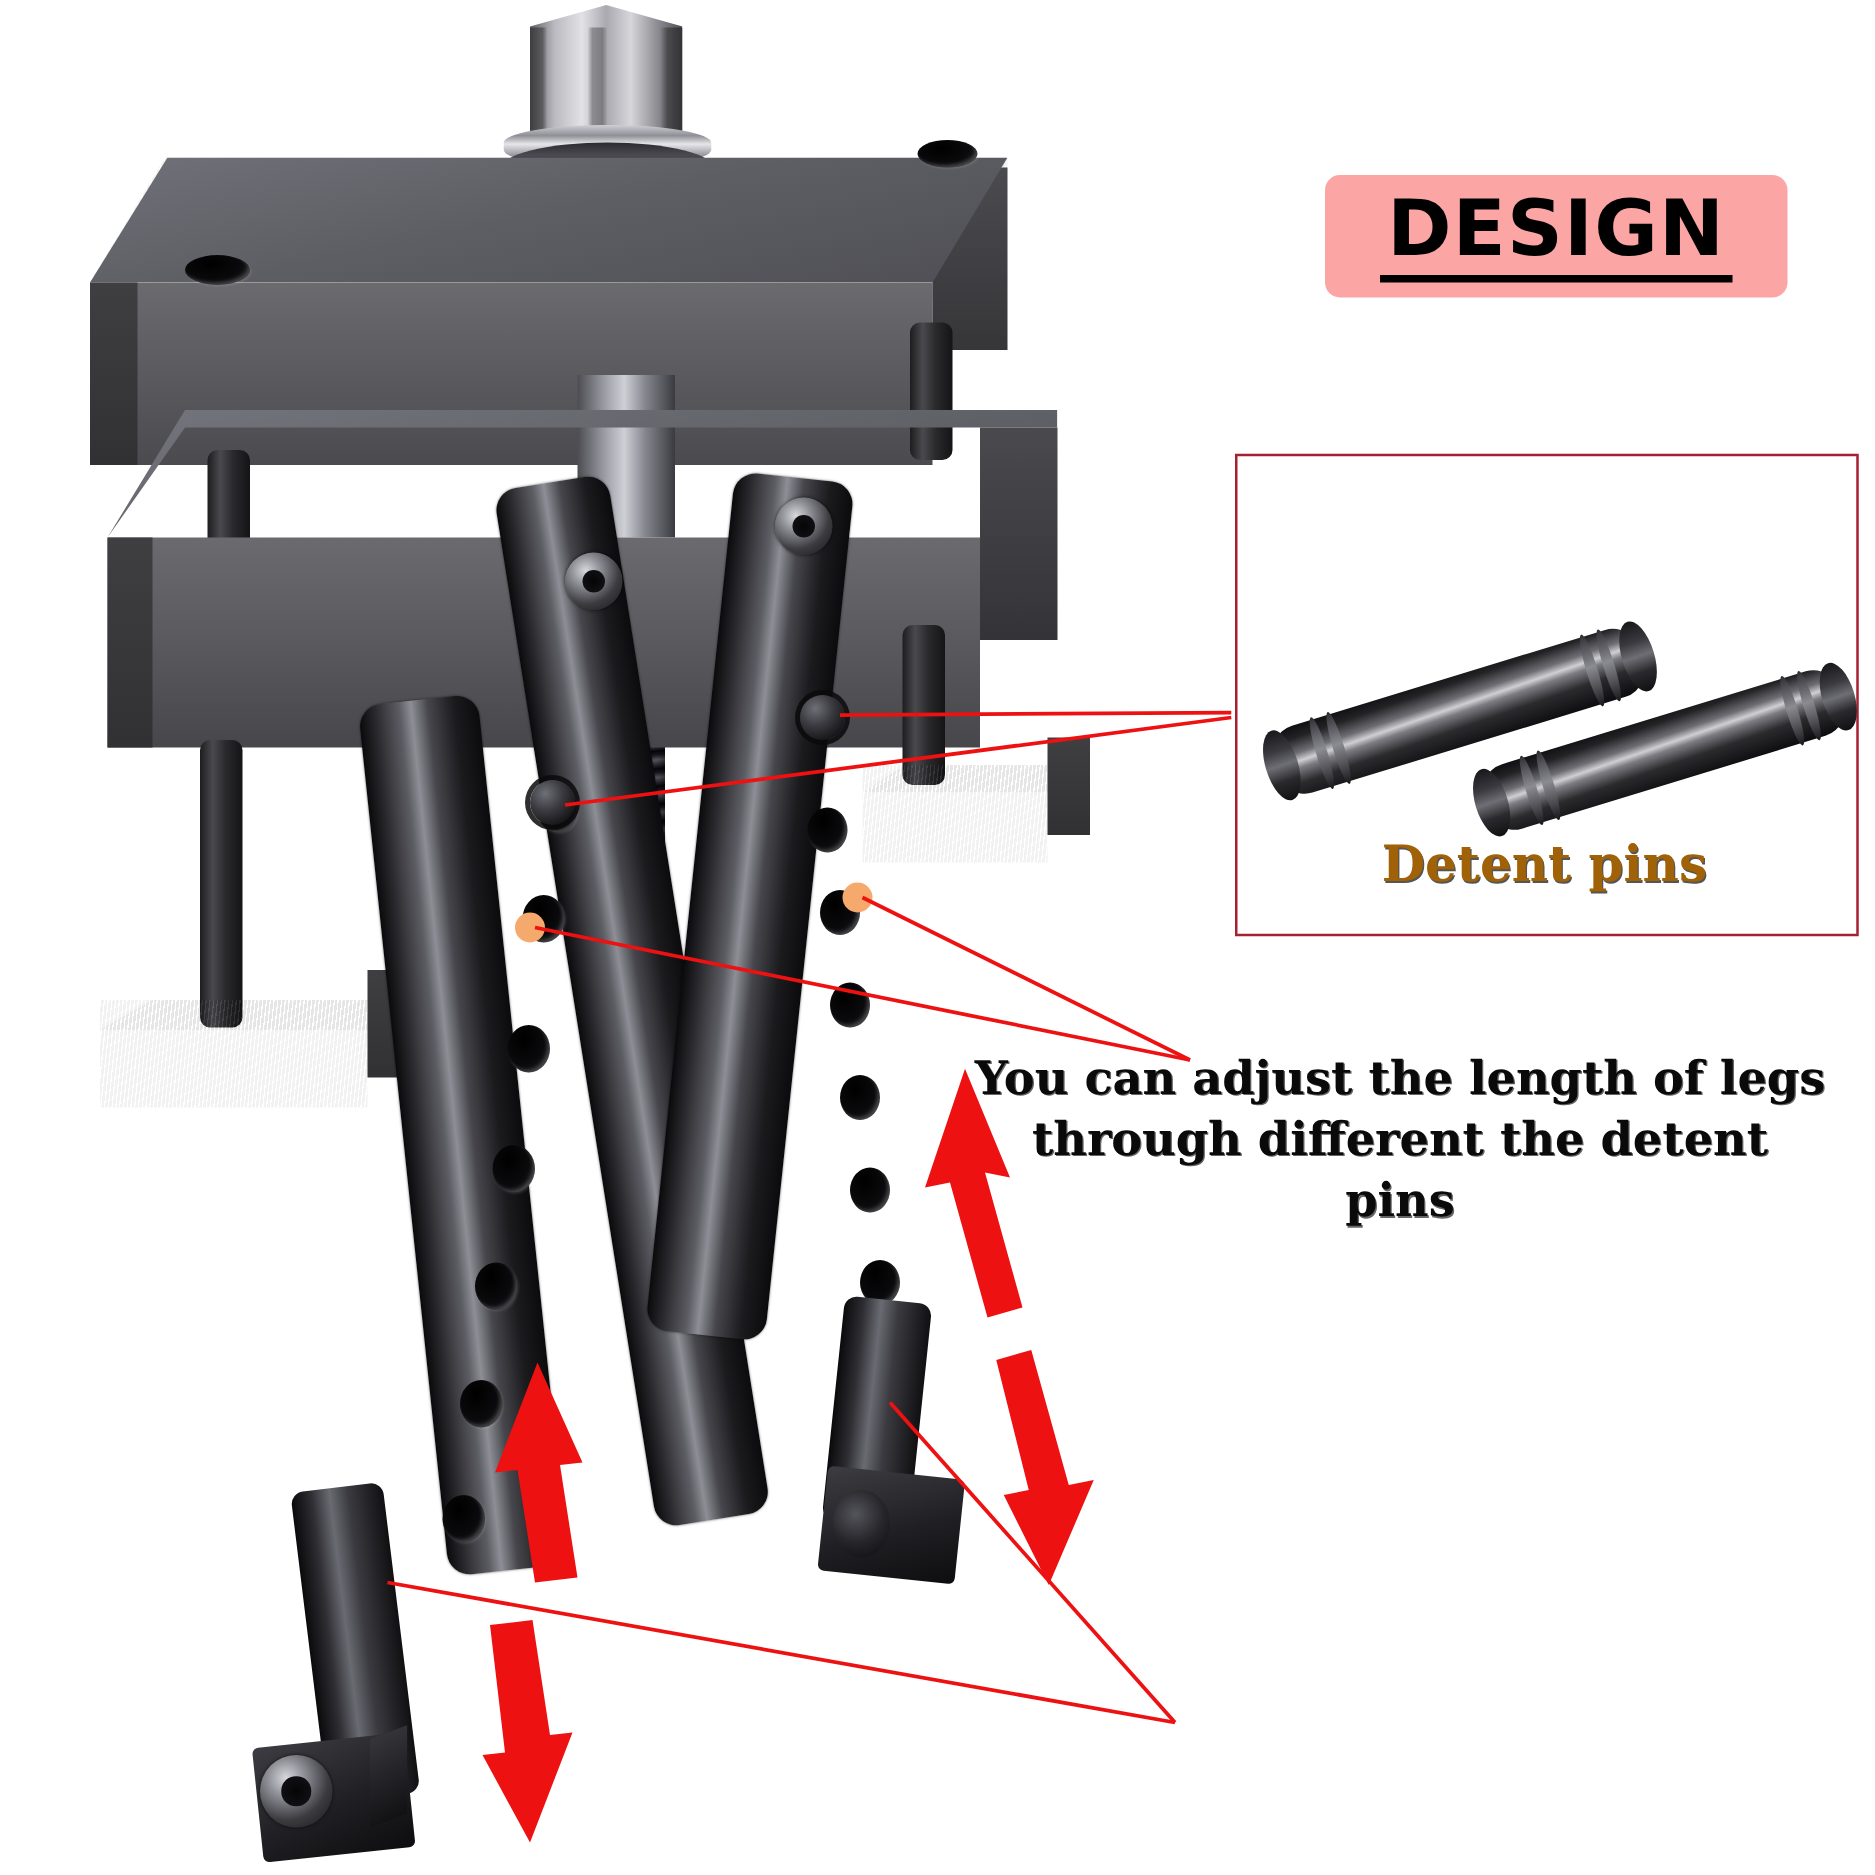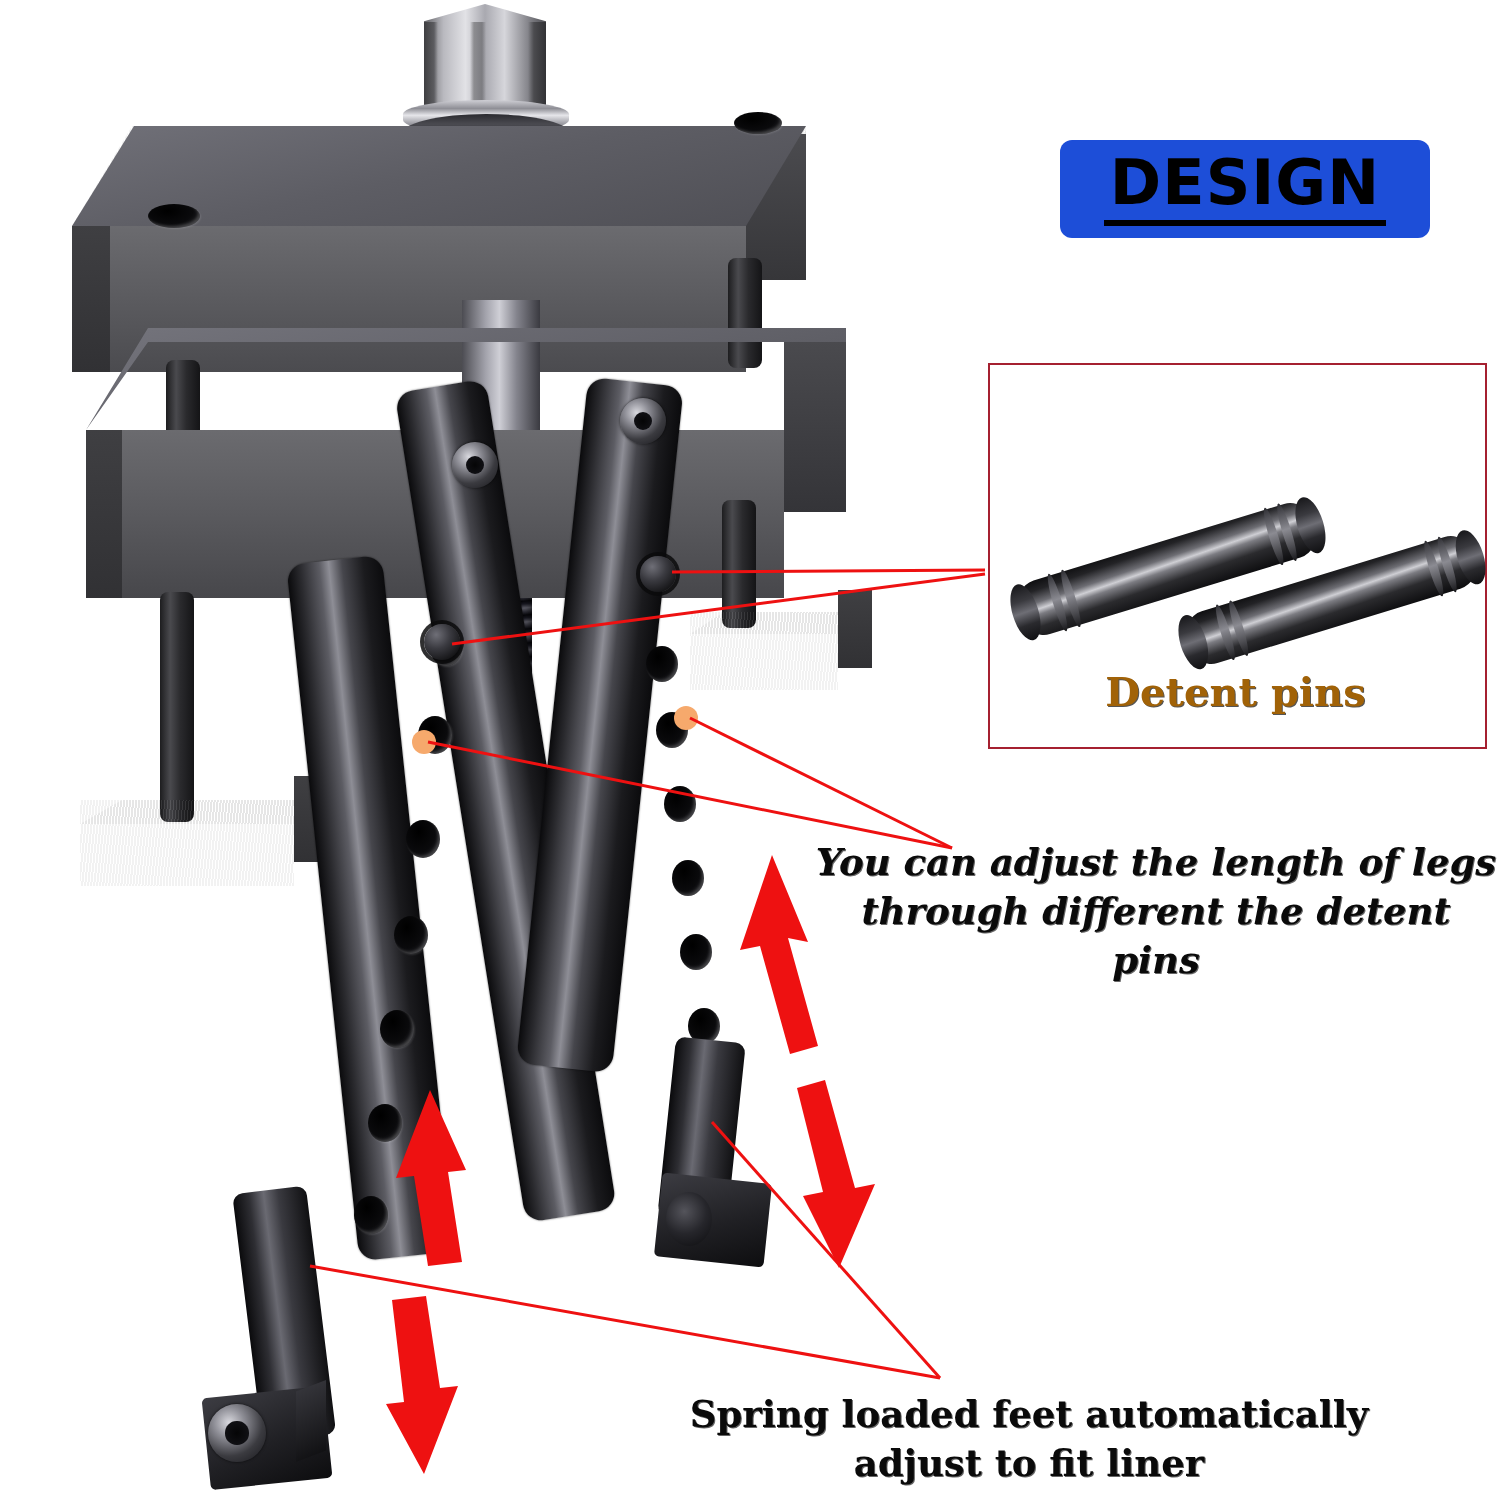--- a/index.html
+++ b/index.html
@@ -9,21 +9,21 @@
 
   
   .bar{position:absolute;background:linear-gradient(180deg,#6a6a6d 0%,#5c5c5f 38%,#4e4e51 100%);}
   .bar-top{position:absolute;background:linear-gradient(180deg,#7c7c80 0%,#65656a 100%);}
   .bar-side{position:absolute;background:linear-gradient(180deg,#3f3f42 0%,#313134 100%);}
   .rod{position:absolute;background:linear-gradient(90deg,#1d1d1f 0%,#4a4a4e 30%,#2a2a2d 60%,#141416 100%);border-radius:8px;}
   .brushed{background-image:repeating-linear-gradient(96deg,rgba(255,255,255,.045) 0 1px,rgba(0,0,0,.05) 1px 3px);}
 
   
   #design-badge{position:absolute;left:1060px;top:140px;width:370px;height:98px;
-      background:#1d4ed8;border-radius:12px;display:flex;align-items:center;justify-content:center;}
+      background:#fca5a5;border-radius:12px;display:flex;align-items:center;justify-content:center;}
   #design-badge .txt{font-family:"DejaVu Sans",sans-serif;font-weight:bold;font-size:62px;
       letter-spacing:1px;color:#000;line-height:1;border-bottom:6px solid #000;padding:0 6px 6px 6px;}
 
   
   #pinbox{position:absolute;left:988px;top:363px;width:495px;height:382px;
       border:2px solid #a52030;background:#fff;}
   #pinlabel{position:absolute;left:988px;top:668px;width:495px;text-align:center;
       font-family:"DejaVu Serif",serif;font-weight:bold;font-size:40px;color:#a16207;
       text-shadow:1px 1px 0 #555;}
 
@@ -31,21 +31,21 @@
   .pin .body{position:absolute;left:0;top:0;height:100%;width:100%;border-radius:24px/50%;
       background:linear-gradient(178deg,#0d0d0f 0%,#232326 16%,#6d6d73 34%,#cfcfd4 44%,#7c7c82 52%,#2b2b2e 70%,#0a0a0c 100%);}
   .pin .cap{position:absolute;top:-1px;height:calc(100% + 2px);width:26px;border-radius:50%;
       background:linear-gradient(178deg,#17171a 0%,#3a3a3f 30%,#6e6e75 50%,#2a2a2e 72%,#101012 100%);}
   .pin .ring{position:absolute;top:-2px;height:calc(100% + 4px);width:9px;border-radius:50%;
       background:linear-gradient(178deg,#2c2c31 0%,#8b8b92 45%,#17171a 100%);}
 
   
   .calltext{position:absolute;font-family:"DejaVu Serif",serif;font-weight:bold;color:#0a0a0a;
       text-align:center;line-height:1.33;text-shadow:1px 1px 0 #666;}
-  #callout-legs{left:812px;top:838px;width:688px;font-size:37px;font-style:italic;}
+  #callout-legs{left:776px;top:838px;width:688px;font-size:37px;}
   #callout-feet{left:676px;top:1390px;width:706px;font-size:37px;}
 
   
   #vec{position:absolute;left:0;top:0;width:1500px;height:1500px;pointer-events:none;}
 
   
   #tool{position:absolute;left:0;top:0;width:900px;height:1500px;}
 
   .hole{position:absolute;border-radius:50%;
       background:radial-gradient(ellipse at 38% 30%,#000 0%,#0a0a0c 55%,#35353a 100%);
@@ -235,18 +235,14 @@
       <div class="ring" style="left:268px;"></div>
     </div>
   </div>
   <div id="pinlabel">Detent pins</div>
 
   <div class="calltext" id="callout-legs">
     <div>You can adjust the length of legs</div>
     <div>through different the detent pins</div>
   </div>
 
-  <div class="calltext" id="callout-feet">
-    <div>Spring loaded feet automatically</div>
-    <div>adjust to fit liner</div>
-  </div>
 
 </div>
 
 </body></html>

